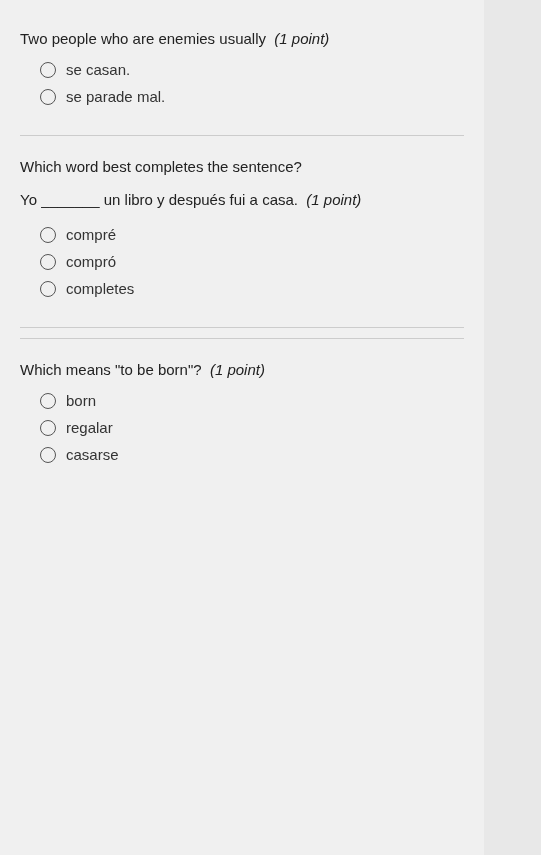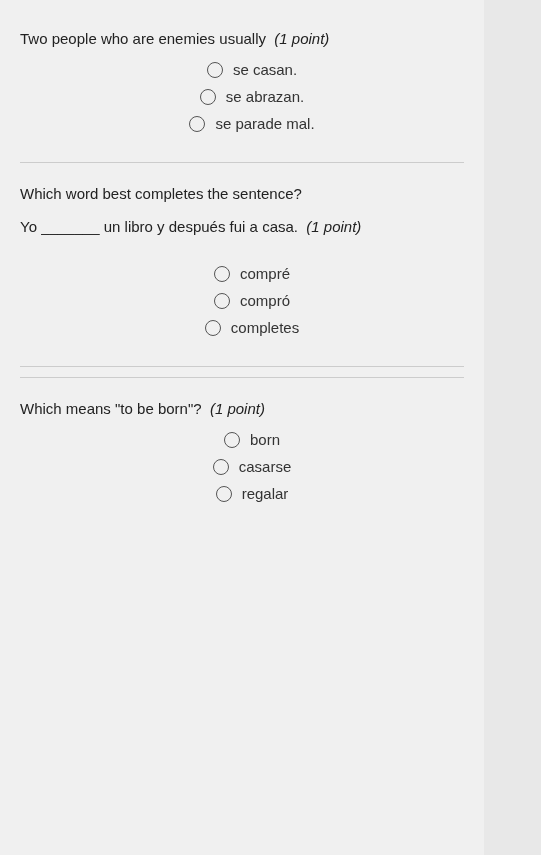--- a/index.html
+++ b/index.html
@@ -37,41 +37,40 @@
       line-height: 1.4;
     }
 
     .question-text em {
       font-style: italic;
     }
 
     .sentence-line {
       font-size: 15px;
       color: #222;
-      margin-bottom: 28px;
+      margin-bottom: 16px;
       line-height: 1.4;
     }
 
     .sentence-line em {
       font-style: italic;
     }
 
     .options-list {
       list-style: none;
       padding-left: 20px;
     }
 
     .option-item {
       display: flex;
       align-items: center;
       margin-bottom: 10px;
       font-size: 15px;
       color: #333;
       cursor: pointer;
-      justify-content: center;
     }
 
     .radio-circle {
       display: inline-block;
       width: 16px;
       height: 16px;
       border-radius: 50%;
       border: 1.5px solid #555;
       margin-right: 10px;
       flex-shrink: 0;
@@ -90,24 +89,20 @@
 <div class="page">
 
   <div class="question-block">
     <div class="question-text">
       Two people who are enemies usually &nbsp;<em>(1 point)</em>
     </div>
     <ul class="options-list">
       <li class="option-item">
         <span class="radio-circle"></span>
         <span>se casan.</span>
-      </li>
-      <li class="option-item">
-        <span class="radio-circle"></span>
-        <span>se abrazan.</span>
       </li>
       <li class="option-item">
         <span class="radio-circle"></span>
         <span>se parade mal.</span>
       </li>
     </ul>
   </div>
 
   <div class="divider"></div>
 
@@ -141,22 +136,22 @@
     <div class="question-text">
       Which means "to be born"? &nbsp;<em>(1 point)</em>
     </div>
     <ul class="options-list">
       <li class="option-item">
         <span class="radio-circle"></span>
         <span>born</span>
       </li>
       <li class="option-item">
         <span class="radio-circle"></span>
-        <span>casarse</span>
+        <span>regalar</span>
       </li>
       <li class="option-item">
         <span class="radio-circle"></span>
-        <span>regalar</span>
+        <span>casarse</span>
       </li>
     </ul>
   </div>
 
 </div>
 
 </body></html>

